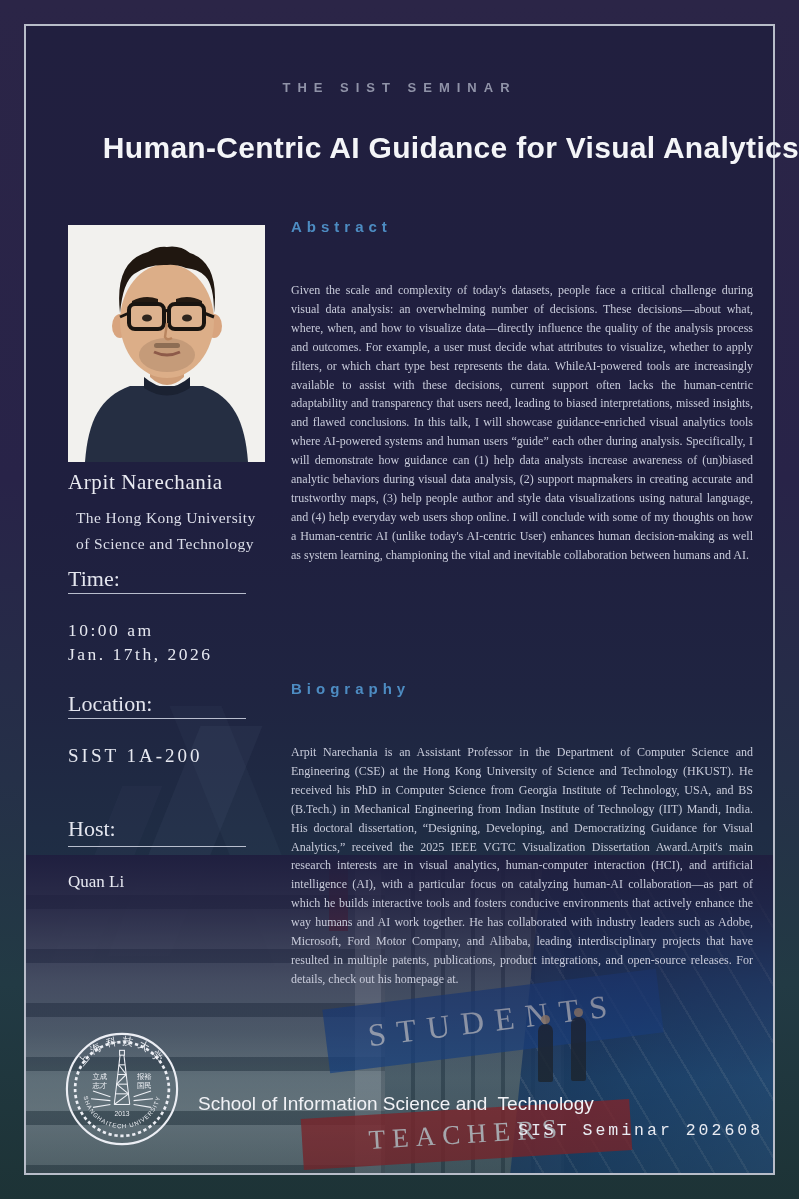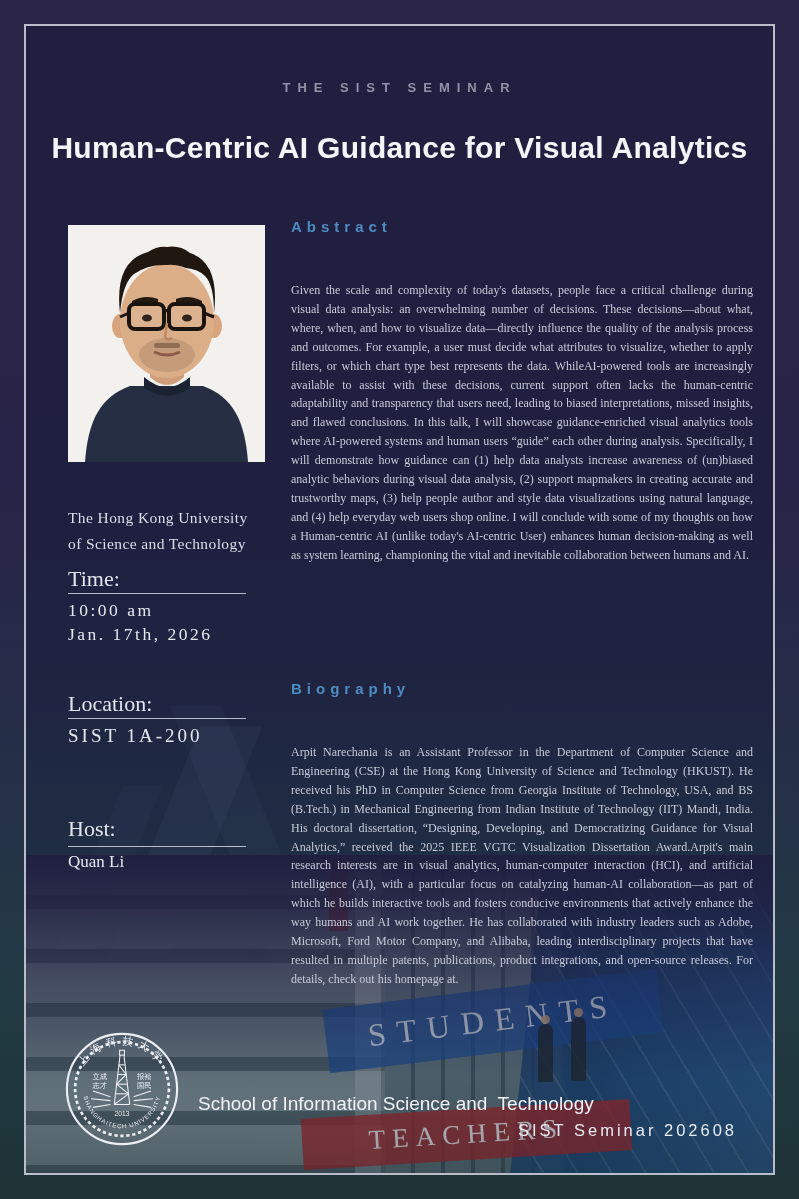--- a/index.html
+++ b/index.html
@@ -38,49 +38,49 @@
   .person{position:absolute;width:15px;height:58px;background:#1c222c;border-radius:7px 7px 2px 2px;opacity:.85;}
   .person::before{content:"";position:absolute;left:3px;top:-9px;width:9px;height:9px;border-radius:50%;background:#c9a27c;}
   .p1{left:68.5%;top:53%;}
   .p2{left:73%;top:51%;height:64px;}
   .strip-tint{position:absolute;inset:0;
     background:linear-gradient(180deg,#1f1f3f 0%,rgba(31,31,63,0.85) 16%,rgba(31,33,64,0.5) 40%,rgba(28,48,60,0.28) 70%,rgba(24,42,48,0.38) 100%);}
 
   
   .kicker{position:absolute;left:0;right:0;top:80px;z-index:3;text-align:center;
     font-size:13px;font-weight:600;letter-spacing:7px;color:#9093a8;}
-  .title{position:absolute;left:0;right:0;top:131px;z-index:3;text-align:center;
+  .title{position:absolute;left:0;right:0;top:131px;z-index:3;text-align:right;
     font-size:30px;font-weight:bold;color:#f4f5f8;letter-spacing:0.3px;}
 
   .photo{position:absolute;left:68px;top:225px;width:197px;height:237px;z-index:3;overflow:hidden;background:#f2f1ee;}
   .serif{font-family:"Liberation Serif",serif;}
   .spk-name{position:absolute;left:68px;top:470px;z-index:3;font-size:21px;letter-spacing:0.6px;color:#e9eaf1;}
-  .affil{position:absolute;left:68px;z-index:3;font-size:15.5px;letter-spacing:0.4px;color:#dcdee9;}
+  .affil{position:absolute;left:76px;z-index:3;font-size:15.5px;letter-spacing:0.4px;color:#dcdee9;}
   .affil1{top:509px;} .affil2{top:535px;}
   .dlabel{position:absolute;left:68px;z-index:3;font-size:22px;color:#e3e5ee;}
   .rule{position:absolute;left:68px;width:178px;height:1px;background:rgba(212,216,230,0.85);z-index:3;}
-  .dval{position:absolute;left:68px;z-index:3;color:#e6e8f0;}
+  .dval{position:absolute;left:68px;z-index:3;color:#e6e8f0;margin-top:20px;}
   .lt{top:566px;} .rt{top:593px;}
   .tv1{top:600px;font-size:17.5px;letter-spacing:2.5px;}
   .tv2{top:624px;font-size:17.5px;letter-spacing:2.5px;}
   .ll{top:691px;} .rl{top:718px;}
   .lv{top:725px;font-size:19px;letter-spacing:3px;}
   .lh{top:816px;} .rh{top:846px;}
   .hv{top:852px;font-size:17px;}
 
   .sec-h{position:absolute;left:291px;z-index:3;font-size:15px;font-weight:bold;letter-spacing:5px;color:#4d8cc2;}
   .h-abs{top:218px;} .h-bio{top:680px;}
   .body-text{position:absolute;left:291px;width:462px;z-index:3;text-align:justify;
     font-family:"Liberation Serif",serif;font-size:12px;line-height:18.9px;color:#c8cbda;margin-top:40px;}
   .b-abs{top:241px;} .b-bio{top:703px;}
 
   .seal{position:absolute;left:64px;top:1031px;width:116px;height:116px;z-index:3;}
   .dept-cn{position:absolute;left:198px;top:1059px;z-index:3;font-size:23px;letter-spacing:8px;color:#eef0f5;}
   .dept-en{position:absolute;left:198px;top:1093px;z-index:3;font-size:19px;color:#f1f2f6;white-space:pre;}
-  .code{position:absolute;left:518px;top:1121px;z-index:3;font-family:Liberation Sans, sans-serif;
+  .code{position:absolute;left:518px;top:1121px;z-index:3;font-family:Liberation Mono, monospace;
     font-size:16.5px;letter-spacing:3px;color:#e9ebf2;}
 </style>
 </head>
 <body>
 
 <div class="poster">
 
   <div class="frame">
     <div class="wm wm1"></div>
     <div class="wm wm2"></div>
@@ -134,20 +134,21 @@
         <path d="M96,87 Q99,84 101,87" fill="none" stroke-width="3"></path>
         <path d="M61,88 L52,92" fill="none" stroke-width="3"></path>
         <path d="M136,88 L146,92" fill="none" stroke-width="3"></path>
       </g>
       <path d="M99,98 L97,112 Q99,116 104,113" fill="none" stroke="#b9855f" stroke-width="2.4"></path>
       <rect x="86" y="118" width="26" height="5" rx="2.5" fill="#4a3627" opacity="0.45"></rect>
       <path d="M86,127 Q99,133 112,127" stroke="#8d5a49" stroke-width="3" fill="none"></path>
     </svg>
   </div>
 
+  <div class="spk-name serif">Arpit Narechania</div>
   <div class="affil affil1 serif">The Hong Kong University</div>
   <div class="affil affil2 serif">of Science and Technology</div>
 
   <div class="dlabel lt serif">Time:</div>
   <div class="rule rt"></div>
   <div class="dval tv1 serif">10:00 am</div>
   <div class="dval tv2 serif">Jan. 17th, 2026</div>
 
   <div class="dlabel ll serif">Location:</div>
   <div class="rule rl"></div>

